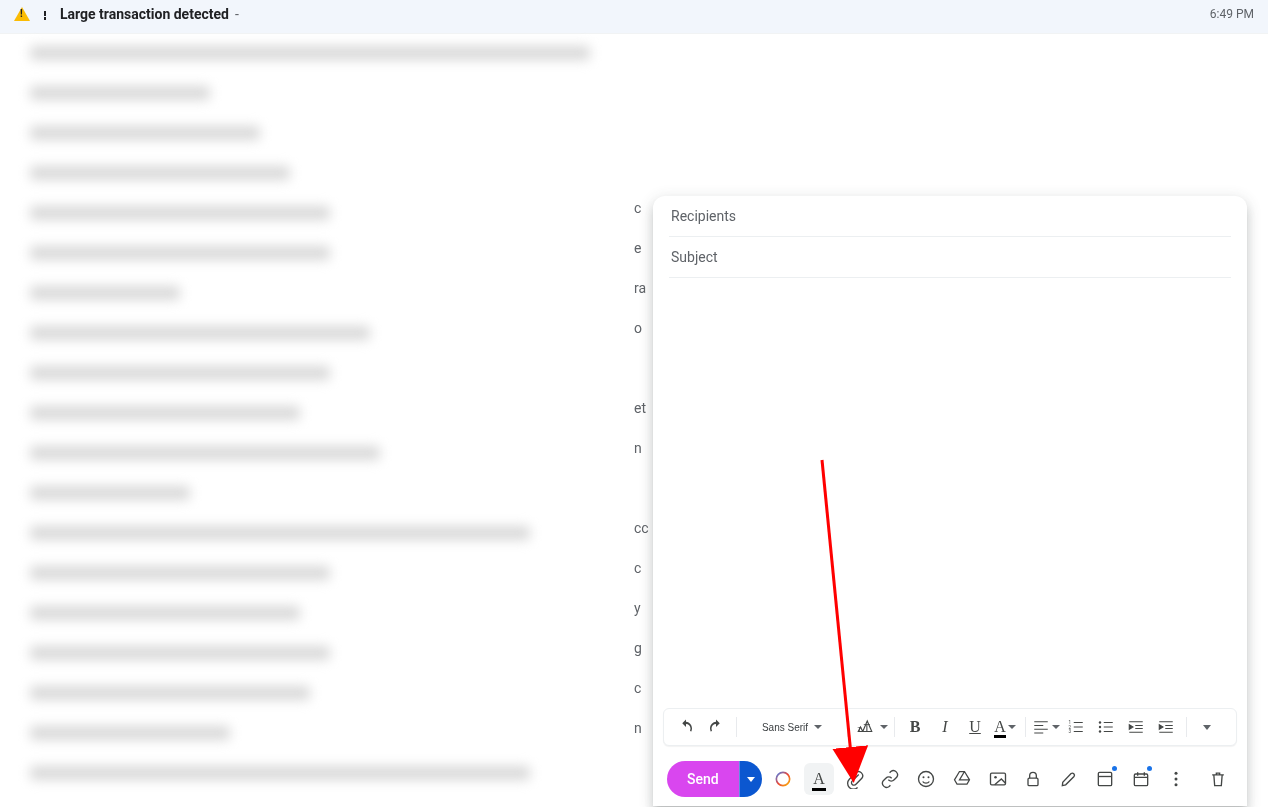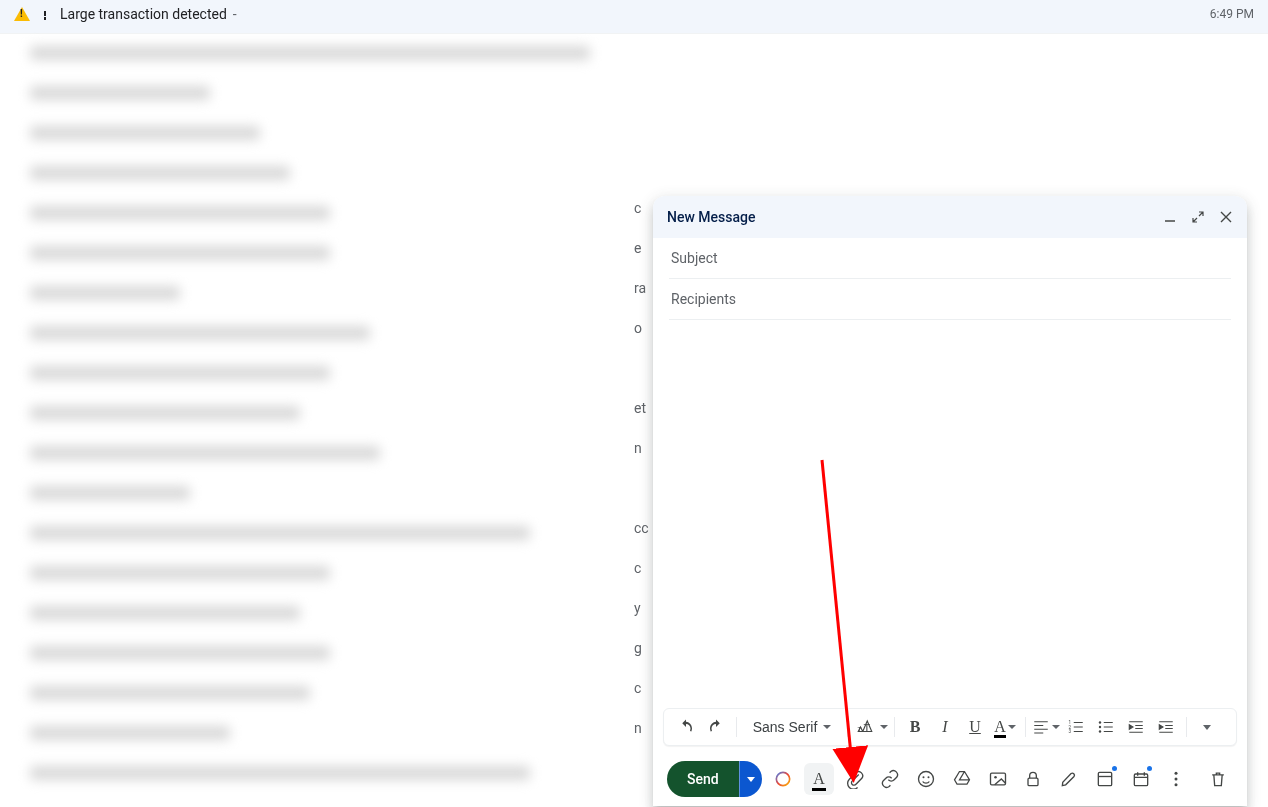--- a/index.html
+++ b/index.html
@@ -1,18 +1,18 @@
 <!DOCTYPE html>
 <html><head>
 <meta charset="utf-8">
 <style>
   html,body{margin:0;padding:0;width:1268px;height:807px;font-family:"Google Sans",Roboto,Arial,sans-serif;font-size:14px;color:#202124;background:#fff;overflow:hidden}
   .bg{position:absolute;inset:0;background:#fff}
   .row{position:absolute;left:0;width:1268px;height:40px;display:flex;align-items:center;padding:0 14px;box-sizing:border-box;font-size:14px;color:#202124;border-bottom:1px solid #f1f3f4}
-  .row .subj{font-weight:400}
+  .row .subj{font-weight:700}
   .row .body{color:#5f6368;margin-left:6px}
   .row .time{margin-left:auto;color:#5f6368;font-size:12px}
   .row.alert{background:#f2f6fc}
   .row.alert .subj::before{content:"";display:inline-block;width:14px;height:14px;margin-right:8px;vertical-align:-2px;background:
     radial-gradient(circle,#202124 1.2px,transparent 1.2px) center 10px/100% 3px no-repeat,
     linear-gradient(#202124,#202124) center 4px/2px 5px no-repeat,
     conic-gradient(from 0deg at 50% 0,transparent 0 0) ;
   }
   .warn-tri{display:inline-block;width:0;height:0;border-left:8px solid transparent;border-right:8px solid transparent;border-bottom:14px solid #fbbc04;margin-right:8px;position:relative}
   .warn-tri::after{content:"!";position:absolute;left:-2px;top:1px;font-size:10px;font-weight:700;color:#202124}
@@ -29,28 +29,28 @@
   .field input{border:0;outline:0;width:100%;font:inherit;color:#202124}
   .field input::placeholder{color:#5f6368}
   .compose-body{flex:1;padding:12px 16px;font-size:14px}
   .format-bar{margin:0 10px 6px 10px;height:36px;border:1px solid #eceff1;border-radius:6px;display:flex;align-items:center;gap:2px;padding:0 8px;background:#fff;box-shadow:0 1px 1px rgba(0,0,0,.05)}
   .fb{width:28px;height:28px;display:flex;align-items:center;justify-content:center;border-radius:4px;color:#444746;cursor:pointer}
   .fb svg{width:18px;height:18px}
   .fb .glyph{font-family:"Times New Roman",serif;font-size:16px;line-height:1;color:#444746}
   .fb .glyphB{font-weight:700}
   .fb .glyphI{font-style:italic}
   .fb .glyphU{text-decoration:underline}
-  .fb.fontbox{width:auto;min-width:86px;padding:0 6px;gap:6px;font-family:Arial,sans-serif;font-size:14px;color:#3c4043}
+  .fb.fontbox{width:auto;min-width:86px;padding:0 6px;gap:6px;font-family:Arial,sans-serif;font-size:10px;color:#3c4043}
   .fb.fontbox .caret{border-top:4px solid #5f6368;border-left:4px solid transparent;border-right:4px solid transparent;width:0;height:0}
   .fb.size{width:auto;padding:0 0 0 2px;gap:4px}
   .fb.size .caret,.fb.color .caret,.fb.align .caret{border-top:4px solid #5f6368;border-left:4px solid transparent;border-right:4px solid transparent;width:0;height:0;margin-left:2px}
   .divider{width:1px;height:20px;background:#e8eaed;margin:0 4px}
   .send-row{height:54px;display:flex;align-items:center;padding:0 14px;gap:6px}
   .send-btn{display:flex;align-items:stretch;height:36px;border-radius:18px;overflow:hidden}
-  .send-main{background:#14532d;color:#fff;font-weight:500;padding:0 20px;display:flex;align-items:center;cursor:pointer}
+  .send-main{background:#d946ef;color:#fff;font-weight:500;padding:0 20px;display:flex;align-items:center;cursor:pointer}
   .send-drop{background:#0b57d0;color:#fff;width:30px;display:flex;align-items:center;justify-content:center;border-left:1px solid rgba(255,255,255,.35);cursor:pointer}
   .send-drop .caret{border-top:5px solid #fff;border-left:4px solid transparent;border-right:4px solid transparent;width:0;height:0}
   .ic{width:32px;height:32px;display:flex;align-items:center;justify-content:center;border-radius:6px;color:#444746;cursor:pointer;position:relative}
   .ic svg{width:20px;height:20px}
   .ic.boxed{background:#f1f3f4}
   .ic .dot{position:absolute;top:3px;right:3px;width:5px;height:5px;border-radius:50%;background:#1a73e8}
   .spacer{flex:1}
   .trash{margin-left:auto}
   
   .arrow{position:absolute;left:800px;top:455px;pointer-events:none}
@@ -96,46 +96,26 @@
 <div class="peek" style="top:400px">et</div>
 <div class="peek" style="top:440px">n</div>
 <div class="peek" style="top:520px">cc</div>
 <div class="peek" style="top:560px">c</div>
 <div class="peek" style="top:600px">y</div>
 <div class="peek" style="top:640px">g</div>
 <div class="peek" style="top:680px">c</div>
 <div class="peek" style="top:720px">n</div>
 
 <div class="compose">
-  <div class="compose-header">
-    <span>New Message</span>
-    <div class="wcontrols">
-      <div class="wbtn">
-        <svg viewBox="0 0 12 12">
-            <path d="M1 10h10" stroke="currentColor" stroke-width="1.4"></path>
-          </svg>
-      </div>
-      <div class="wbtn">
-        <svg viewBox="0 0 12 12">
-            <path d="M7 1h4v4M5 11H1V7M11 1L7 5M1 11l4-4" stroke="currentColor" stroke-width="1.2" fill="none"></path>
-          </svg>
-      </div>
-      <div class="wbtn">
-        <svg viewBox="0 0 12 12">
-            <path d="M1 1l10 10M11 1L1 11" stroke="currentColor" stroke-width="1.4"></path>
-          </svg>
-      </div>
-    </div>
-  </div>
-
+
+  <div class="field">
+    <input placeholder="Recipients" style="">
+  </div>
   <div class="field">
     <input placeholder="Subject" style="">
-  </div>
-  <div class="field">
-    <input placeholder="Recipients" style="">
   </div>
 
   <div class="compose-body" contenteditable="true" style=""></div>
 
   <div class="format-bar">
     <div class="fb">
         <svg viewBox="0 0 24 24">
           <path d="M12 5V2L7 7l5 5V8c3.3 0 6 2.7 6 6 0 1-.3 2-.7 2.8l1.5 1.5C19.5 17 20 15.6 20 14c0-5-4-9-8-9z" fill="currentColor"></path>
         </svg>
       </div>

